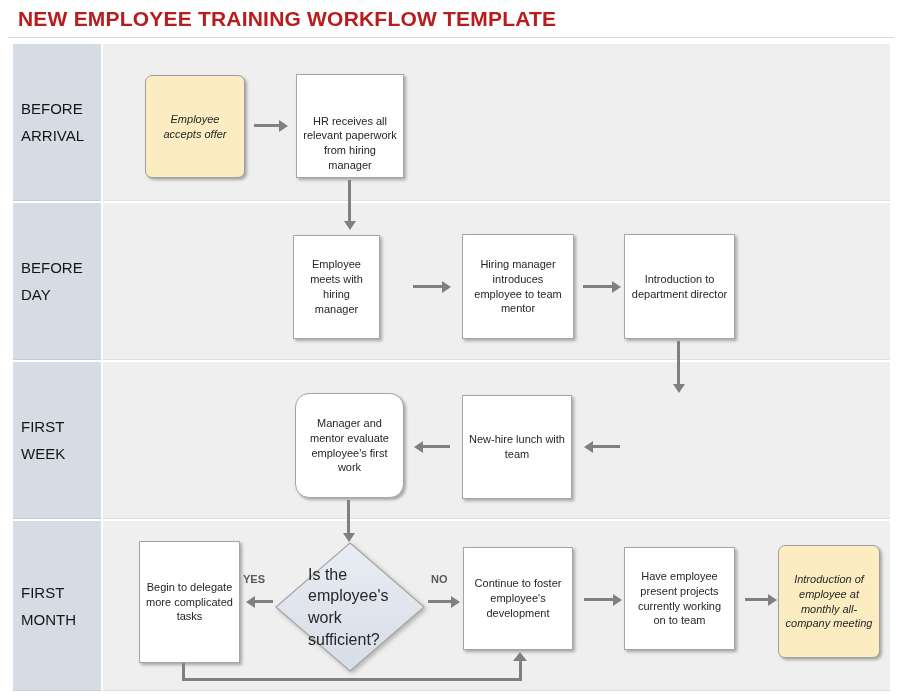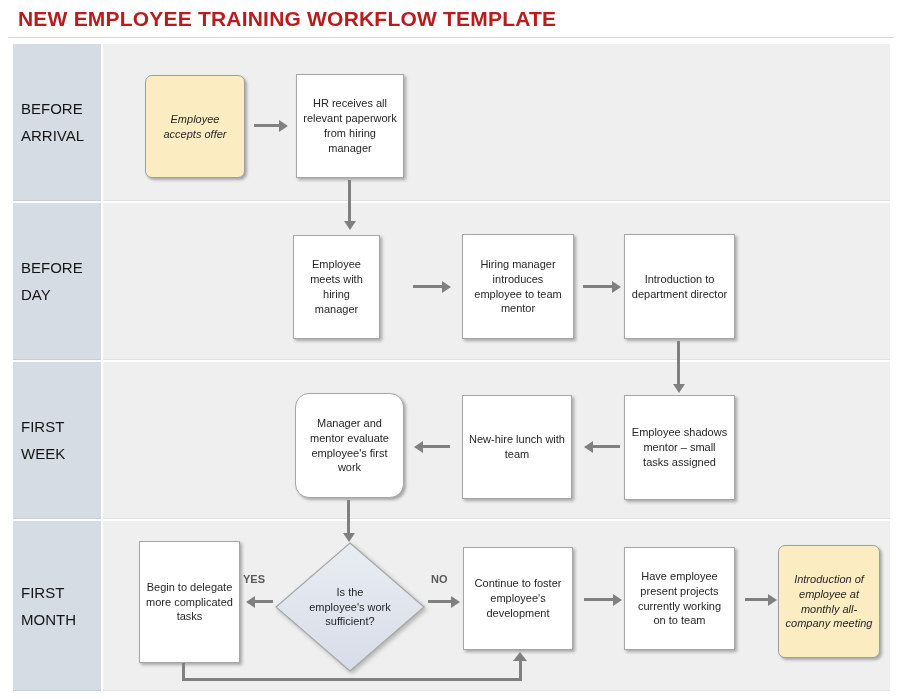--- a/index.html
+++ b/index.html
@@ -22,21 +22,21 @@
 
   
   .node { position:absolute; display:flex; align-items:center; justify-content:center;
           text-align:center; font-size:11px; line-height:1.35; color:#262626; padding:4px 6px; }
   .process { background:#fff; border:1px solid #a6a6a6; box-shadow:2px 2px 3px rgba(0,0,0,.3); }
   .terminator { background:#fbecc2; border:1px solid #9f9f9f; border-radius:7px;
                 box-shadow:2px 2px 3px rgba(0,0,0,.3);font-style:italic; }
   .decision-wrap { position:absolute; }
   .decision-wrap svg { display:block; filter:drop-shadow(2px 2px 2px rgba(0,0,0,.25)); }
   .decision-text { position:absolute; inset:22%; display:flex; align-items:center; justify-content:center;
-                   text-align:center; font-size:11px; line-height:1.35; color:#262626; }
+                   text-align:left; font-size:16px; line-height:1.35; color:#262626; }
 
   
   .arr { position:absolute; background:#808080; }
   .arr-r { height:3px; }
   .arr-r::after { content:''; position:absolute; right:-8px; top:50%; transform:translateY(-50%);
                   border:6px solid transparent; border-right:0; border-left:9px solid #808080; }
   .arr-l { height:3px; }
   .arr-l::before { content:''; position:absolute; left:-8px; top:50%; transform:translateY(-50%);
                    border:6px solid transparent; border-left:0; border-right:9px solid #808080; }
   .arr-d { width:3px; }
@@ -72,37 +72,34 @@
     <div class="lane-body"></div>
     <div class="lane-label">
         <span>FIRST MONTH</span>
       </div>
     <div class="lane-body"></div>
   </div>
 
   <div class="node terminator" style="left:145px; top:75px; width:100px; height:103px;">
     <span>Employee accepts offer</span>
   </div>
-  <div class="node process" style="left:296px; top:74px; width:108px; height:104px;">
+  <div class="node process" style="left:296px; top:74px; width:108px; height:104px;align-items:flex-end;">
     <span>HR receives all relevant paperwork from hiring manager</span>
   </div>
 
   <div class="node process" style="left:293px; top:235px; width:87px; height:104px;">
     <span>Employee meets with hiring manager</span>
   </div>
   <div class="node process" style="left:462px; top:234px; width:112px; height:105px;">
     <span>Hiring manager introduces employee to team mentor</span>
   </div>
   <div class="node process" style="left:624px; top:234px; width:111px; height:105px;">
     <span>Introduction to department director</span>
   </div>
 
-  <div class="node process" style="left:624px; top:395px; width:111px; height:105px;">
-    <span>Employee shadows mentor – small tasks assigned</span>
-  </div>
   <div class="node process" style="left:462px; top:395px; width:110px; height:104px;">
     <span>New-hire lunch with team</span>
   </div>
   <div class="node process" style="left:295px; top:393px; width:109px; height:105px;border-radius:14px;">
     <span>Manager and mentor evaluate employee's first work</span>
   </div>
 
   <div class="node process" style="left:139px; top:541px; width:101px; height:122px;">
     <span>Begin to delegate more complicated tasks</span>
   </div>

